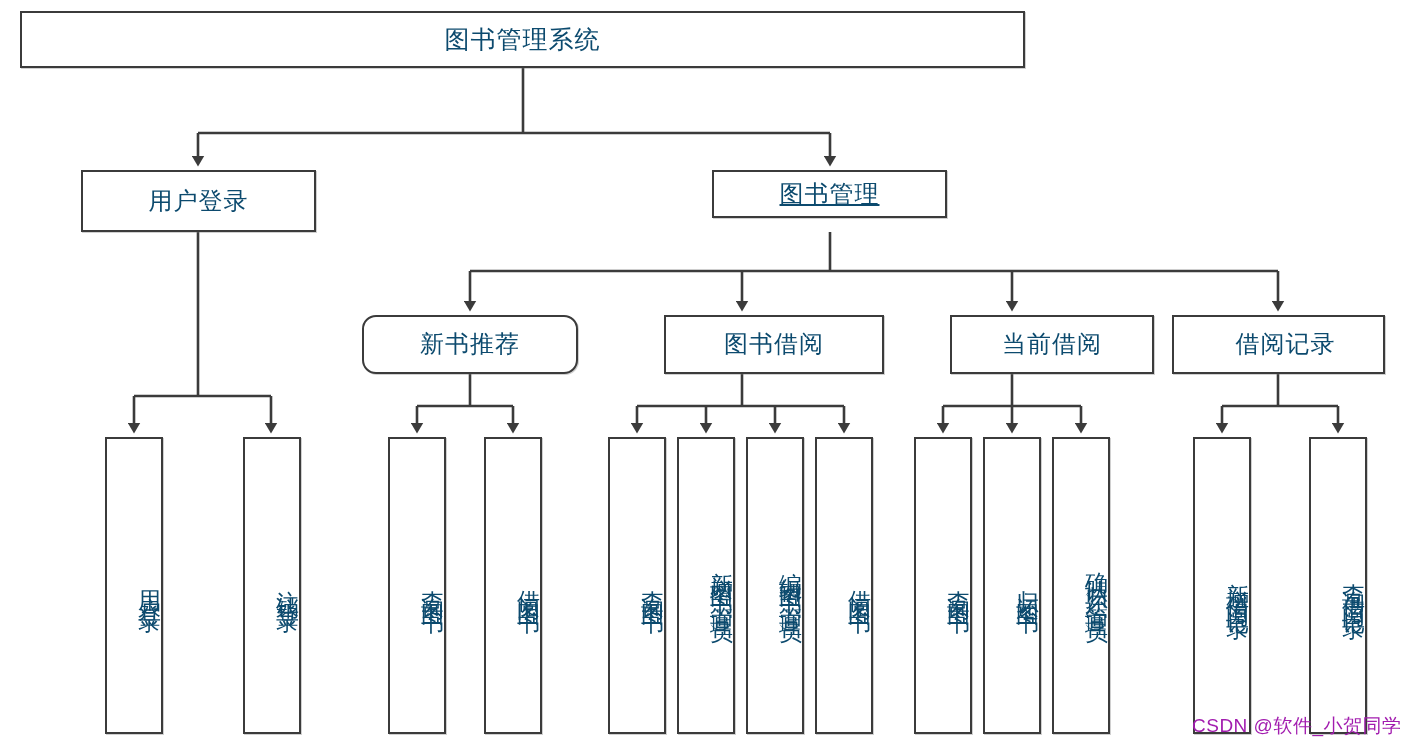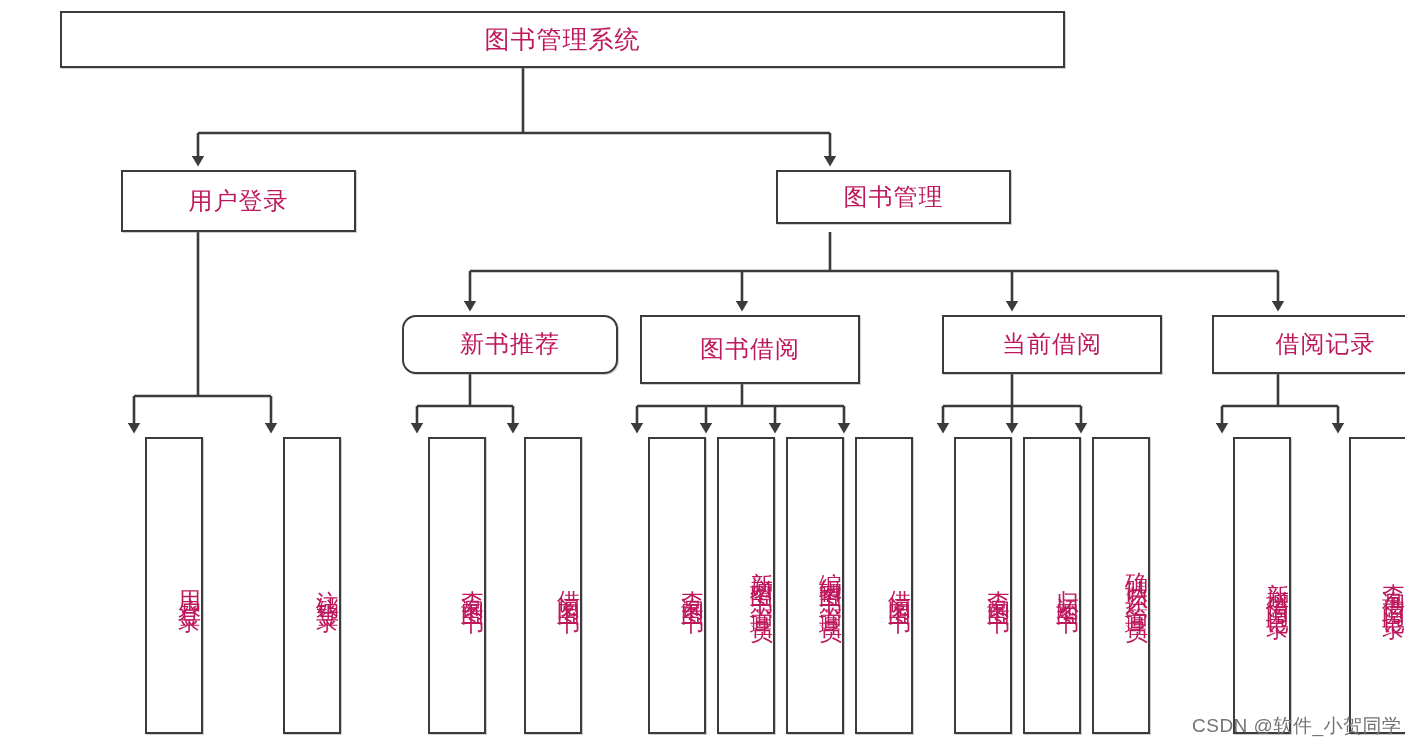--- a/index.html
+++ b/index.html
@@ -26,23 +26,22 @@
     pointer-events: none;
   }
   .node {
     position: absolute;
     box-sizing: border-box;
     border: 2.5px solid #3b3b3b;
     background: #ffffff;
     display: flex;
     align-items: center;
     justify-content: center;
-    color: #be185d;
+    color: #0c4a6e;
     box-shadow: 1px 1px 0 rgba(120,120,120,0.35);
-    margin-left: 40px;
   }
   .node.horizontal {
     font-size: 24px;
     letter-spacing: 1px;
     line-height: 1.1;
   }
   .node.root {
     font-size: 25px;
   }
   .node.vertical {
@@ -59,21 +58,21 @@
   .node .label {
     display: block;
     white-space: nowrap;
   }
   .node.vertical .label {
     text-align: center;
   }
   .watermark {
     position: absolute;
     font-size: 19px;
-    color: #737373;
+    color: #a21caf;
     white-space: nowrap;
     letter-spacing: 0.5px;
   }
 </style>
 </head>
 <body>
 
 <div id="canvas">
 
   <svg id="wires" viewBox="0 0 1405 747">
@@ -126,31 +125,31 @@
     </g>
   </svg>
 
   <div class="node horizontal root" style="left:20px; top:11px; width:1005px; height:57px;">
     <span class="label">图书管理系统</span>
   </div>
 
   <div class="node horizontal" style="left:81px; top:170px; width:235px; height:62px;">
     <span class="label">用户登录</span>
   </div>
-  <div class="node horizontal" style="left:736px; top:170px; width:235px; height:54px;">
+  <div class="node horizontal" style="left:712px; top:170px; width:235px; height:48px;text-decoration:underline;">
     <span class="label">图书管理</span>
   </div>
 
   <div class="node horizontal" style="left:362px; top:315px; width:216px; height:59px;border-radius:14px;">
     <span class="label">新书推荐</span>
   </div>
-  <div class="node horizontal" style="left:600px; top:315px; width:220px; height:69px;justify-content:center;">
+  <div class="node horizontal" style="left:664px; top:315px; width:220px; height:59px;justify-content:center;">
     <span class="label">图书借阅</span>
   </div>
-  <div class="node horizontal" style="left:902px; top:315px; width:220px; height:59px;">
+  <div class="node horizontal" style="left:950px; top:315px; width:204px; height:59px;">
     <span class="label">当前借阅</span>
   </div>
   <div class="node horizontal" style="left:1172px; top:315px; width:213px; height:59px;padding-left:14px;">
     <span class="label">借阅记录</span>
   </div>
 
   <div class="node vertical" style="left:105px; top:437px; width:58px; height:297px;">
     <span class="label">用户登录</span>
   </div>
   <div class="node vertical" style="left:243px; top:437px; width:58px; height:297px;">

